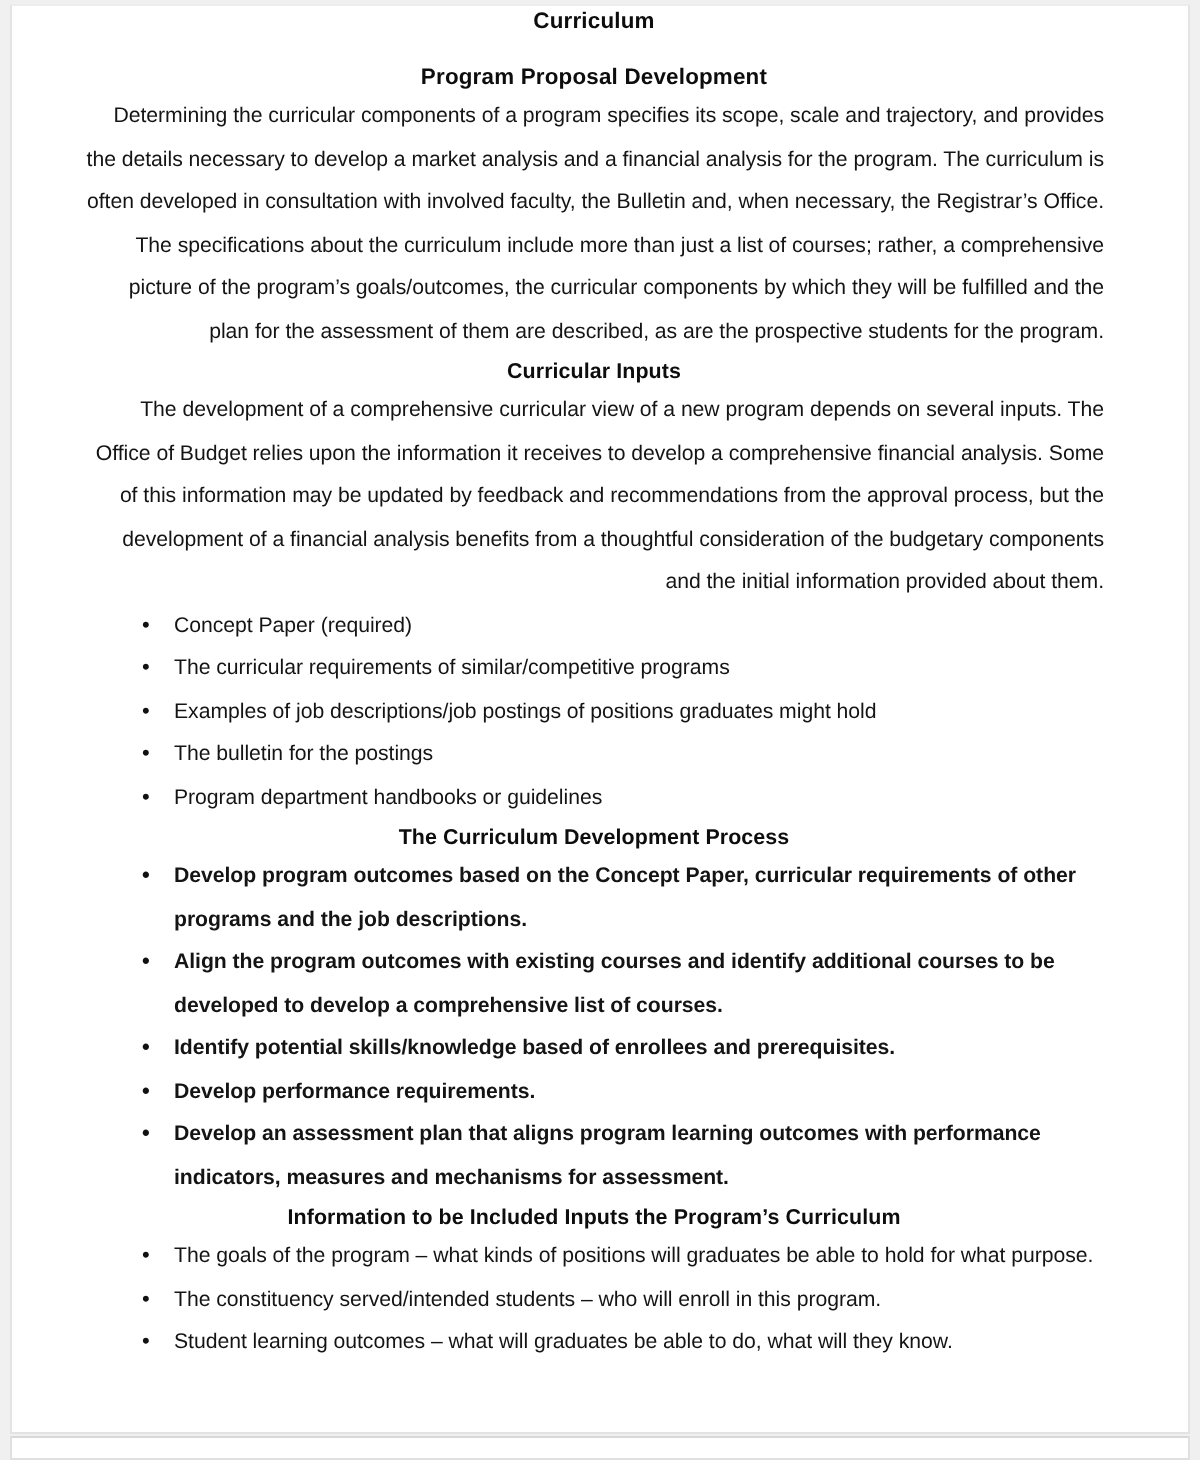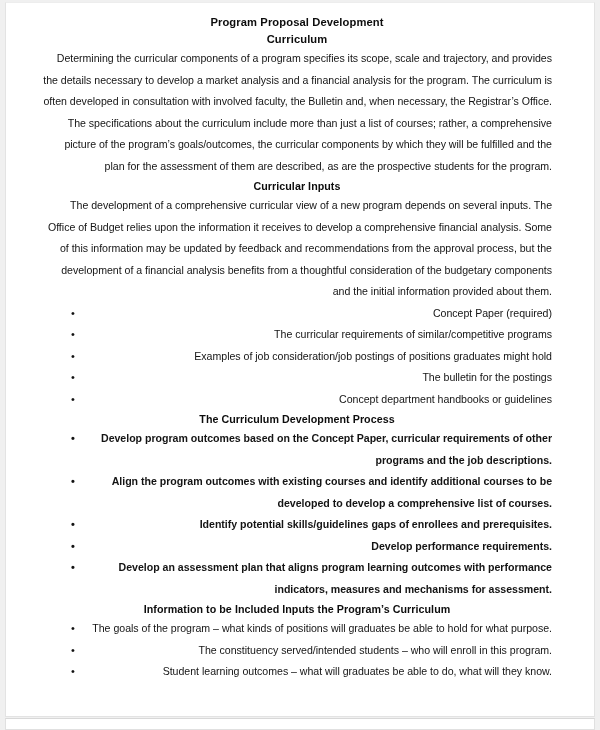--- a/index.html
+++ b/index.html
@@ -85,21 +85,20 @@
     text-align: center;
   }
   .heading-inputs  { margin-top: 35px; }
   .heading-process { margin-top: 11px; }
   .heading-info    { margin-top: 42px; }
 
   ul.bullets {
     list-style: none;
     margin: 0;
     padding: 0;
-    text-align: right;
   }
   .bullets-inputs  { margin-top: 12px; }
   .bullets-process { margin-top: 11px; font-weight: bold; }
   .bullets-info    { margin-top: 12px; }
 
   ul.bullets > li {
     position: relative;
     padding-left: 45px;
     font-size: 10.6px;
     color: #141414;
@@ -118,45 +117,45 @@
   }
 </style>
 </head>
 <body>
 
 <div class="page-viewport">
 
   <div class="page-sheet">
     <div class="doc-body">
 
+      <div class="doc-title doc-title-2">Curriculum</div>
       <div class="doc-title doc-title-1">Program Proposal Development</div>
-      <div class="doc-title doc-title-2">Curriculum</div>
 
       <p class="para para-intro">Determining the curricular components of a program specifies its scope, scale and trajectory, and provides the details necessary to develop a market analysis and a financial analysis for the program.  The curriculum is often developed in consultation with involved faculty, the Bulletin and, when necessary, the Registrar’s Office.</p>
 
       <p class="para para-spec">The specifications about the curriculum include more than just a list of courses; rather, a comprehensive picture of the program’s goals/outcomes, the curricular components by which they will be fulfilled and the plan for the assessment of them are described, as are the prospective students for the program.</p>
 
       <h2 class="section-heading heading-inputs">Curricular Inputs</h2>
 
       <p class="para para-dev">The development of a comprehensive curricular view of a new program depends on several inputs.  The Office of Budget relies upon the information it receives to develop a comprehensive financial analysis. Some of this information may be updated by feedback and recommendations from the approval process, but the development of a financial analysis benefits from a thoughtful consideration of the budgetary components and the initial information provided about them.</p>
 
       <ul class="bullets bullets-inputs">
         <li>Concept Paper (required)</li>
         <li>The curricular requirements of similar/competitive programs</li>
-        <li>Examples of job consideration/job postings of positions graduates might hold</li>
+        <li>Examples of job descriptions/job postings of positions graduates might hold</li>
         <li>The bulletin for the postings</li>
-        <li>Concept department handbooks or guidelines</li>
+        <li>Program department handbooks or guidelines</li>
       </ul>
 
       <h2 class="section-heading heading-process">The Curriculum Development Process</h2>
 
       <ul class="bullets bullets-process">
         <li>Develop program outcomes based on the Concept Paper, curricular requirements of other programs and the job descriptions.</li>
         <li>Align the program outcomes with existing courses and identify additional courses to be developed to develop a comprehensive list of courses.</li>
-        <li>Identify potential skills/guidelines gaps of enrollees and prerequisites.</li>
+        <li>Identify potential skills/knowledge based of enrollees and prerequisites.</li>
         <li>Develop performance requirements.</li>
         <li>Develop an assessment plan that aligns program learning outcomes with performance indicators, measures and mechanisms for assessment.</li>
       </ul>
 
       <h2 class="section-heading heading-info">Information to be Included Inputs the Program’s Curriculum</h2>
 
       <ul class="bullets bullets-info">
         <li>The goals of the program – what kinds of positions will graduates be able to hold for what purpose.</li>
         <li>The constituency served/intended students – who will enroll in this program.</li>
         <li>Student learning outcomes – what will graduates be able to do, what will they know.</li>

